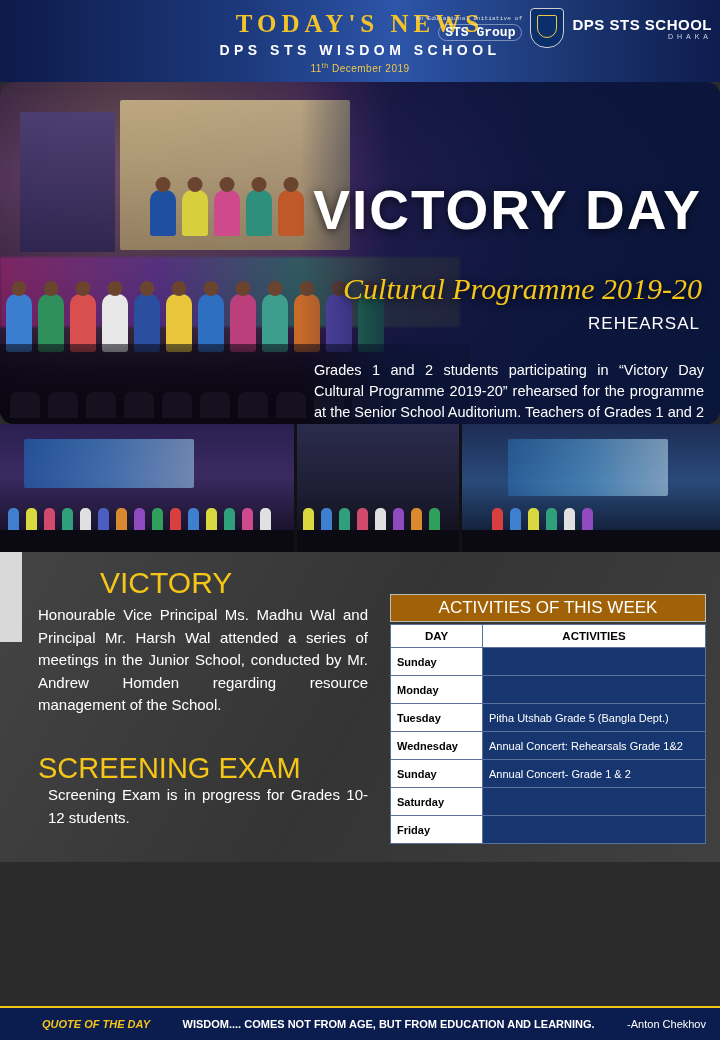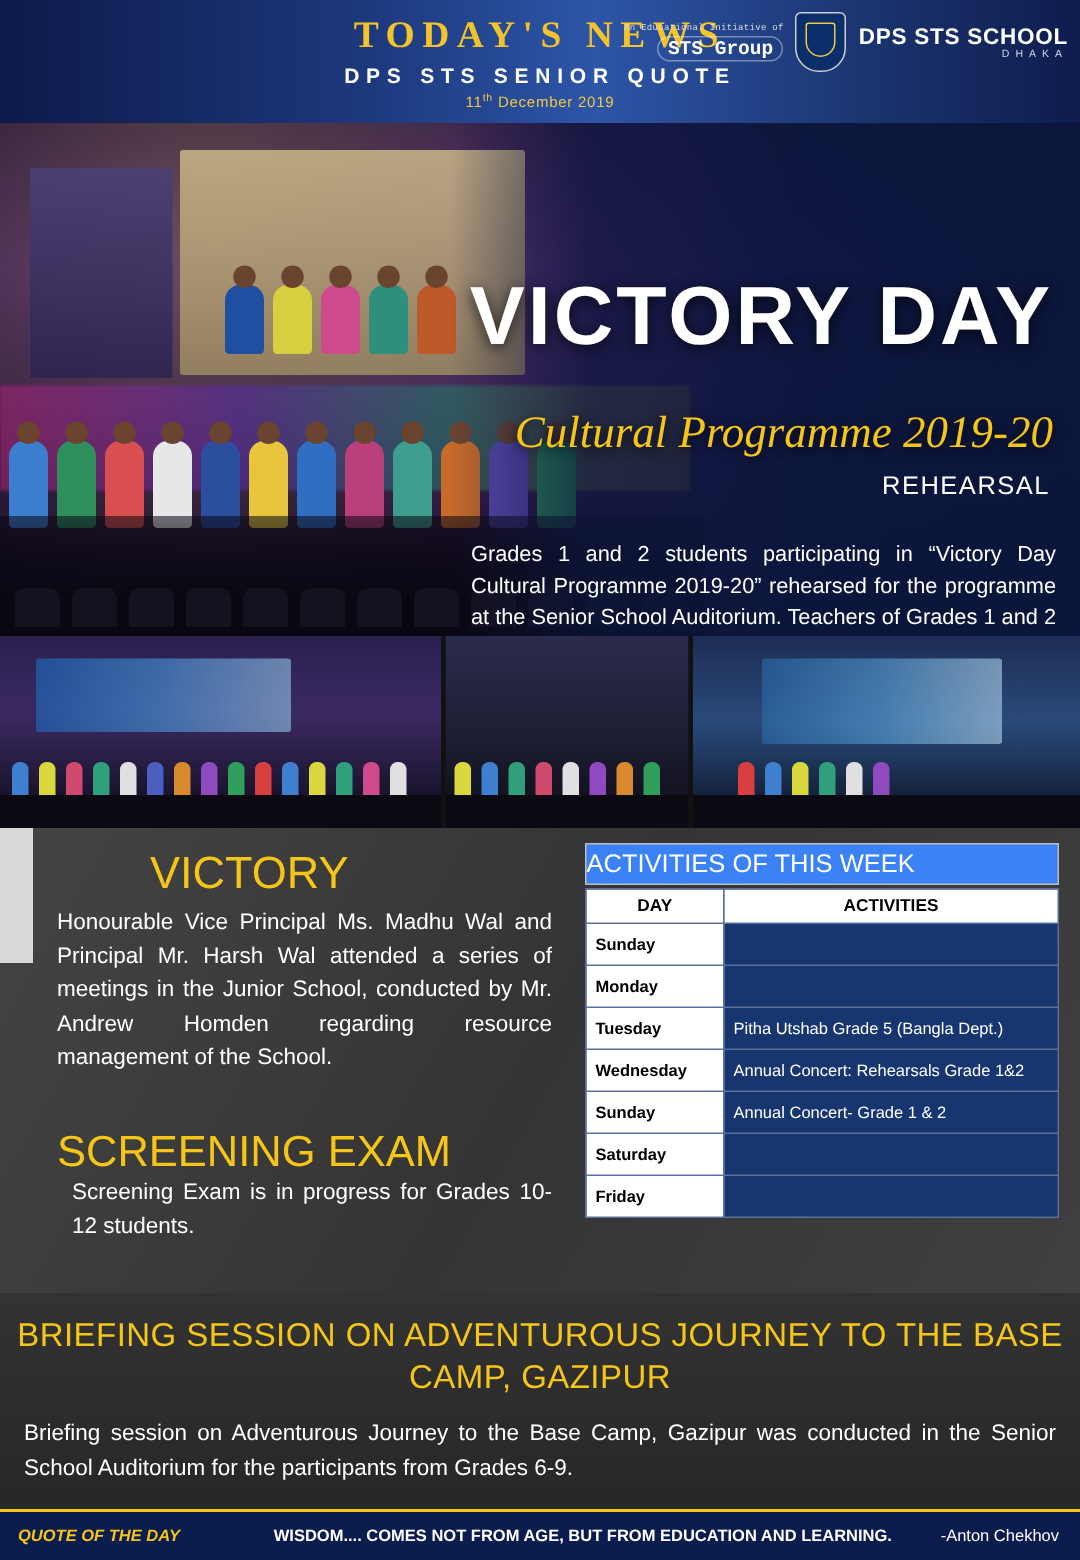--- a/index.html
+++ b/index.html
@@ -47,21 +47,21 @@
   }
   .crest:after {
     content: ""; position: absolute; left: 6px; top: 6px; right: 6px; bottom: 9px;
     border: 1px solid #f0c845; border-radius: 2px 2px 10px 10px;
   }
   .school-title-block { text-align: right; }
   .school-title-block .main { font-size: 15px; font-weight: bold; color:#fff; letter-spacing:.5px;}
   .school-title-block .dhaka { font-size: 7px; color:#cfd8e8; letter-spacing: 4px; }
 
   
-  .hero { position: relative; width: 720px; height: 342px; overflow: hidden; background:#1b1033; }
+  .hero { position: relative; width: 720px; height: 342px; overflow: hidden; background:#1b1033;border-radius:14px; }
   .stage-bg {
     position:absolute; inset:0;
     background:
       radial-gradient(circle at 20% 22%, rgba(255,210,130,.28), transparent 42%),
       radial-gradient(circle at 64% 34%, rgba(120,60,180,.40), transparent 55%),
       linear-gradient(180deg,#241238 0%,#3a1d54 28%,#2a1640 55%,#120a1e 100%);
   }
   .stage-panel {
     position:absolute; left:120px; top:18px; width:230px; height:150px;
     background: linear-gradient(180deg,#cdb98a,#9d8b62);
@@ -155,22 +155,22 @@
   .screening-body {
     position:absolute; left:48px; top:232px; width:320px;
     color:#ffffff; font-size:15px; line-height:1.5; text-align:justify;
   }
 
   
   .activities {
     position:absolute; left:390px; top:10px; width:316px;
   }
   .act-header {
-    background:#3b82f6; color:#ffffff; text-align:left; font-size:17px;
-    padding:3px 0; border:1px solid #bdbdbd; font-family:"Liberation Sans", sans-serif;
+    background:#a16207; color:#ffffff; text-align:center; font-size:17px;
+    padding:3px 0; border:1px solid #bdbdbd; font-family:"Liberation Sans", sans-serif;margin-top:32px;
   }
   table.act-table { width:100%; border-collapse:collapse; margin-top:2px; }
   table.act-table th {
     background:#ffffff; color:#000; font-size:11.5px; font-weight:bold;
     border:1px solid #5b6f9b; padding:5px 4px; text-align:center;
   }
   table.act-table th.day-col { width:92px; }
   table.act-table td {
     border:1px solid #5b6f9b; height:28px; font-size:11px; color:#ffffff;
     background:#17366f; padding:2px 6px;
@@ -193,34 +193,34 @@
     line-height:1.5; text-align:justify;
   }
 
   
   .quote-bar {
     position:absolute; left:0; bottom:0; width:720px; height:34px;
     background:#0b1c4e; display:flex; align-items:center; border-top:2px solid #f5c518;
   }
   .quote-label {
     color:#f5c518; font-size:11px; font-style:italic; font-weight:bold;
-    padding-left:12px; width:150px;
+    padding-left:12px; width:150px;text-align:right;
   }
   .quote-text { flex:1; color:#ffffff; font-size:11px; font-weight:bold; text-align:center; }
   .quote-author { color:#ffffff; font-size:11px; padding-right:14px; }
 </style>
 </head>
 <body>
 
 <div class="page">
 
   <div class="header">
     <div class="header-center">
       <div class="today-news">TODAY'S NEWS</div>
-      <div class="school-name">DPS STS SENIOR QUOTE</div>
+      <div class="school-name">DPS STS WISDOM SCHOOL</div>
       <div class="date-line">
         <span>11</span><sup>th</sup><span> December  2019</span>
       </div>
     </div>
     <div class="logo-area">
       <div class="logo-sub">
         <div class="tiny">An Educational Initiative of</div>
         <div class="logo-sts">STS Group</div>
       </div>
       <div class="crest"></div>
@@ -376,24 +376,20 @@
           </tr>
           <tr>
             <td class="day">Friday</td>
             <td></td>
           </tr>
         </tbody>
       </table>
     </div>
   </div>
 
-  <div class="briefing">
-    <div class="brief-title">BRIEFING SESSION ON ADVENTUROUS JOURNEY TO THE BASE CAMP, GAZIPUR</div>
-    <div class="brief-body">Briefing session on Adventurous Journey to the Base Camp, Gazipur  was conducted in the Senior School Auditorium for the participants from Grades 6-9.</div>
-  </div>
 
   <div class="quote-bar">
     <div class="quote-label">QUOTE OF THE DAY</div>
     <div class="quote-text">WISDOM.... COMES NOT FROM AGE, BUT FROM EDUCATION AND LEARNING.</div>
     <div class="quote-author">-Anton Chekhov</div>
   </div>
 
 </div>
 
 </body></html>

